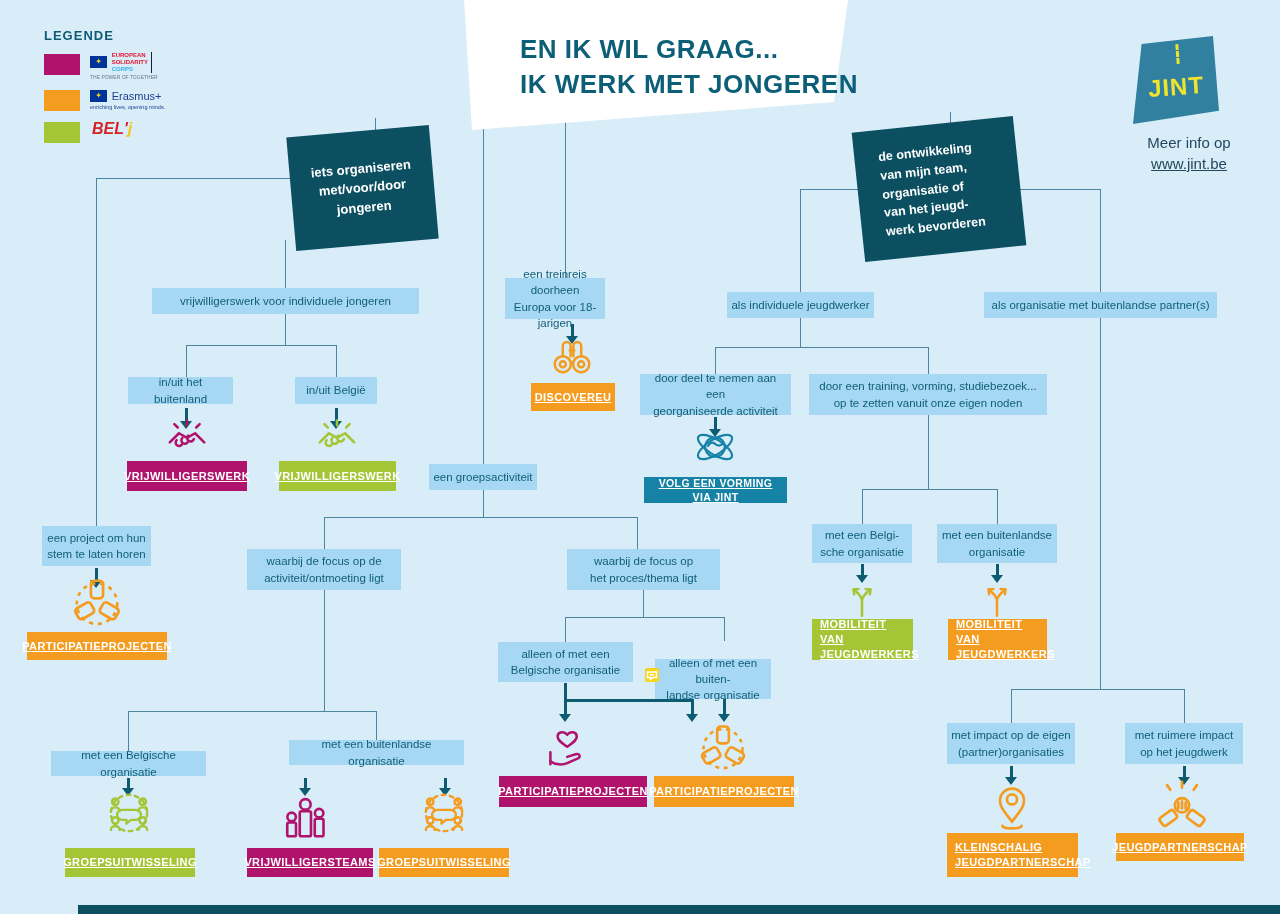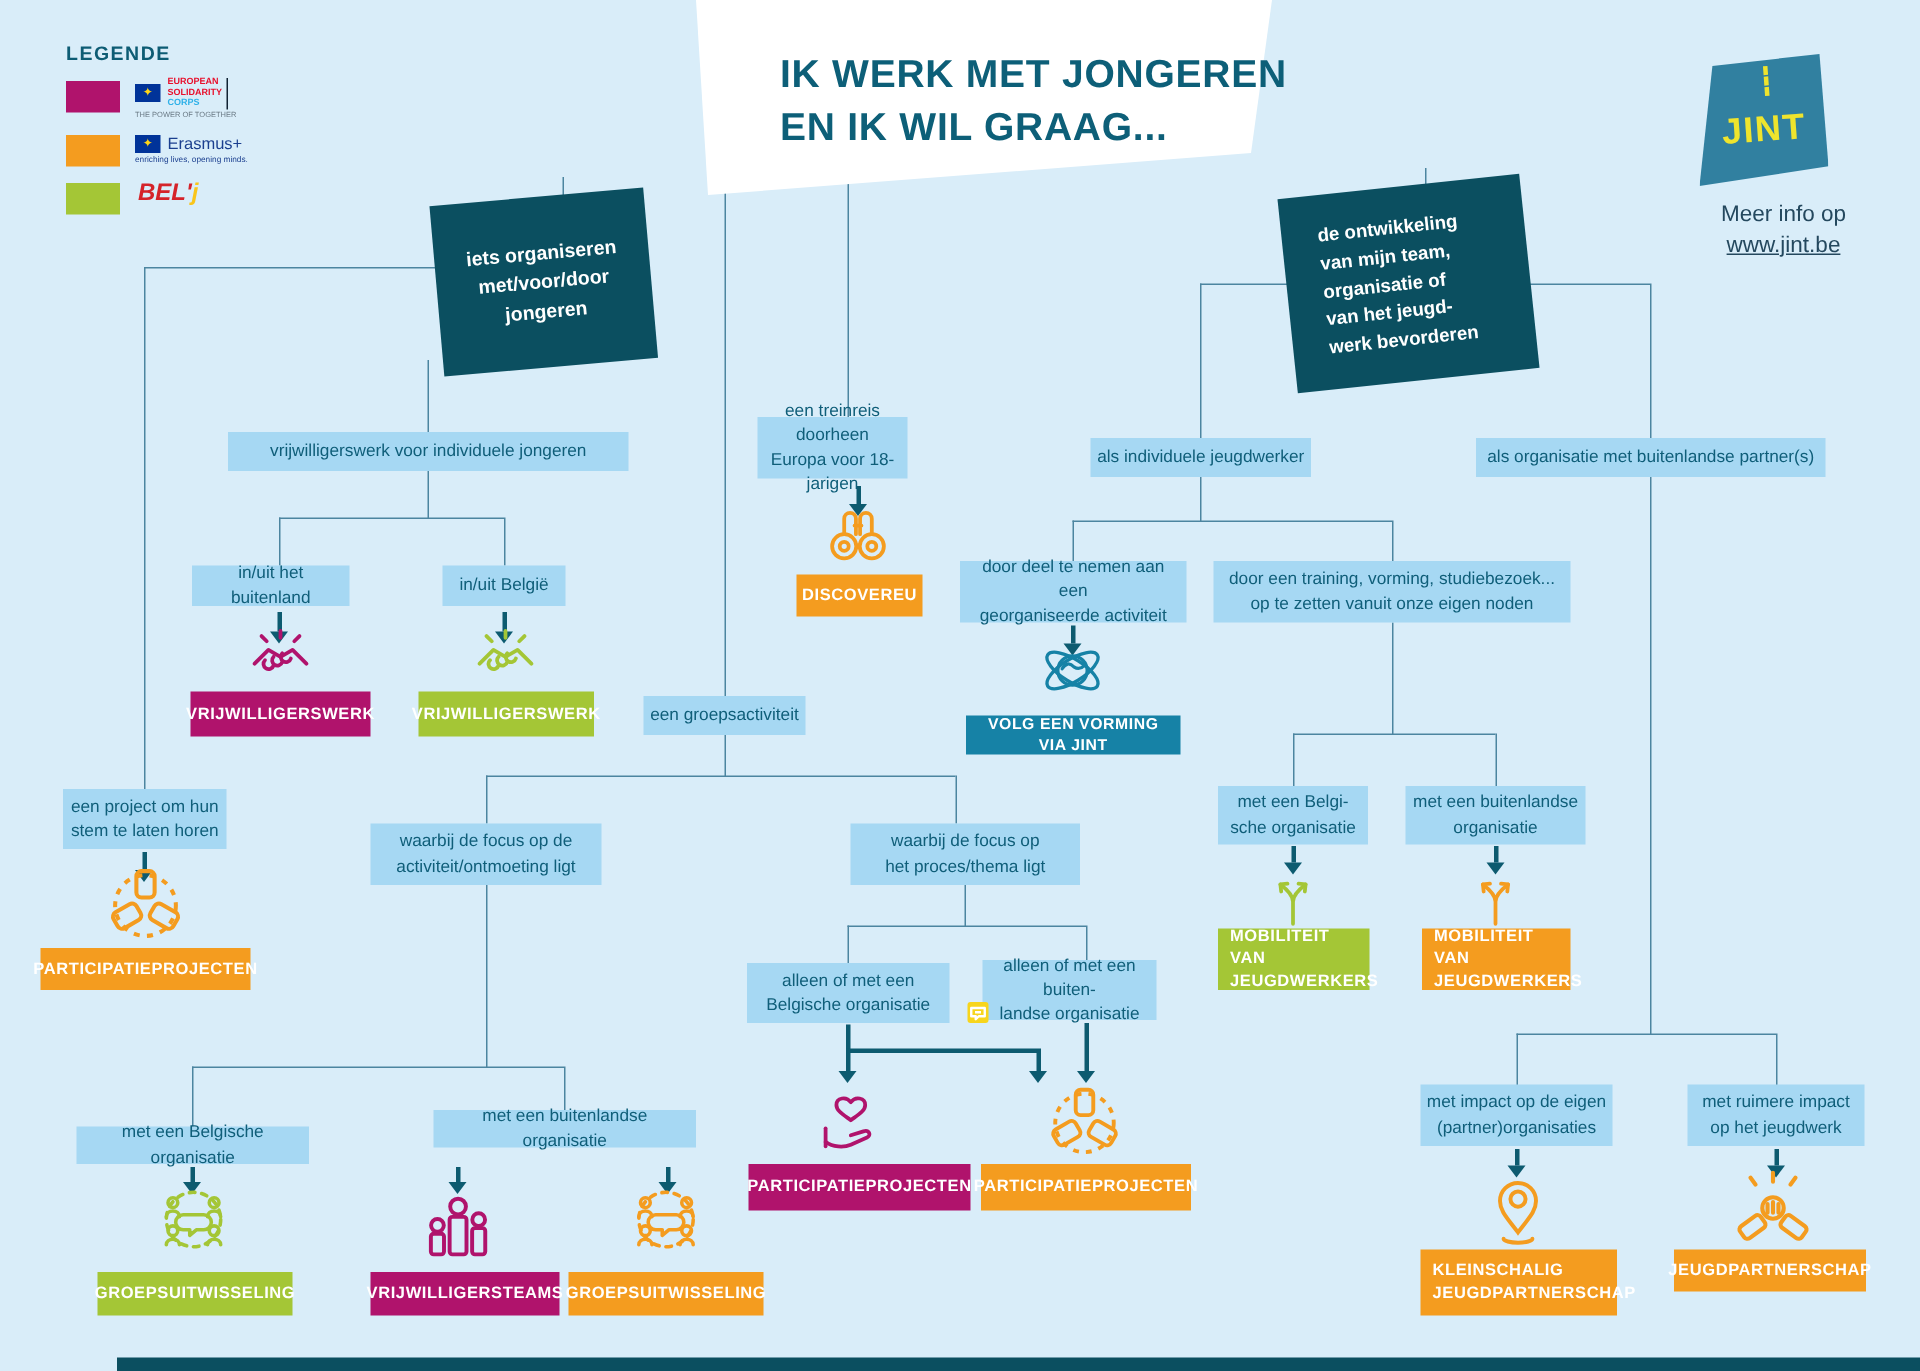--- a/index.html
+++ b/index.html
@@ -16,21 +16,21 @@
   .arrow{position:absolute;width:3px;background:#0d5b70;}
   .arrow::after{content:"";position:absolute;top:100%;left:50%;transform:translateX(-50%);
     border:6px solid transparent;border-top:8px solid #0d5b70;border-bottom:0;}
 
   
   .box{position:absolute;background:#a6d8f3;color:#0f5e79;font-size:11.5px;line-height:1.4;
     display:flex;flex-direction:column;align-items:center;justify-content:center;text-align:center;padding:2px 4px;box-sizing:border-box;}
 
   
   .lab{position:absolute;color:#fff;font-weight:bold;font-size:11px;letter-spacing:.4px;line-height:1.35;
-    display:flex;flex-direction:column;align-items:center;justify-content:center;text-align:center;padding:3px 8px;box-sizing:border-box;}
+    display:flex;flex-direction:column;align-items:center;justify-content:center;text-align:center;padding:3px 8px;box-sizing:border-box;text-decoration:underline;}
   .lab.left{align-items:flex-start;text-align:left;}
   .bg-m{background:#b0136c;} .bg-g{background:#a4c636;} .bg-o{background:#f49c1f;} .bg-t{background:#1682a6;}
 
   
   .ic{position:absolute;}
   .c-m{color:#b0136c;} .c-g{color:#a4c636;} .c-o{color:#f49c1f;} .c-t{color:#1682a6;}
 
   
   .dark{position:absolute;background:#0b4f60;color:#fff;font-weight:bold;font-size:13px;line-height:1.5;
     display:flex;flex-direction:column;justify-content:center;box-sizing:border-box;}
@@ -214,22 +214,22 @@
     <span style="color:#1b3f8f;font-size:11px;vertical-align:middle;margin-left:3px">Erasmus+</span>
     <span style="display:block;color:#1b3f8f;font-size:5.5px;margin-top:1px">enriching lives, opening minds.</span>
   </div>
   <div class="swatch" style="left:44px;top:122px;background:#a4c636"></div>
   <div class="loglines" style="left:92px;top:120px;font-size:16px;font-weight:bold;font-style:italic">
     <span style="color:#d5232a">BEL'</span><span style="color:#f9c51a">j</span>
   </div>
 
   <div id="banner"></div>
   <div id="title">
+    <div>EN IK WIL GRAAG...</div>
     <div>IK WERK MET JONGEREN</div>
-    <div>EN IK WIL GRAAG...</div>
   </div>
 
   <div id="jint-logo">
     <div id="jint-road"></div>
     <span class="t">JINT</span>
   </div>
   <div id="jint-info">
     <div>Meer info op</div>
     <a href="#">www.jint.be</a>
   </div>
@@ -294,21 +294,21 @@
       <span>sche organisatie</span>
   </div>
   <div class="box" style="left:937px;top:524px;width:120px;height:39px">
     <span>met een buitenlandse</span>
       <span>organisatie</span>
   </div>
   <div class="box" style="left:498px;top:642px;width:135px;height:40px">
     <span>alleen of met een</span>
       <span>Belgische organisatie</span>
   </div>
-  <div class="box" style="left:655px;top:640px;width:116px;height:40px">
+  <div class="box" style="left:655px;top:659px;width:116px;height:40px">
     <span>alleen of met een buiten-</span>
       <span>landse organisatie</span>
   </div>
   <div class="box" style="left:51px;top:751px;width:155px;height:25px">
       <span>met een Belgische organisatie</span>
     </div>
   <div class="box" style="left:289px;top:740px;width:175px;height:25px">
       <span>met een buitenlandse organisatie</span>
     </div>
   <div class="box" style="left:1125px;top:723px;width:118px;height:41px">

